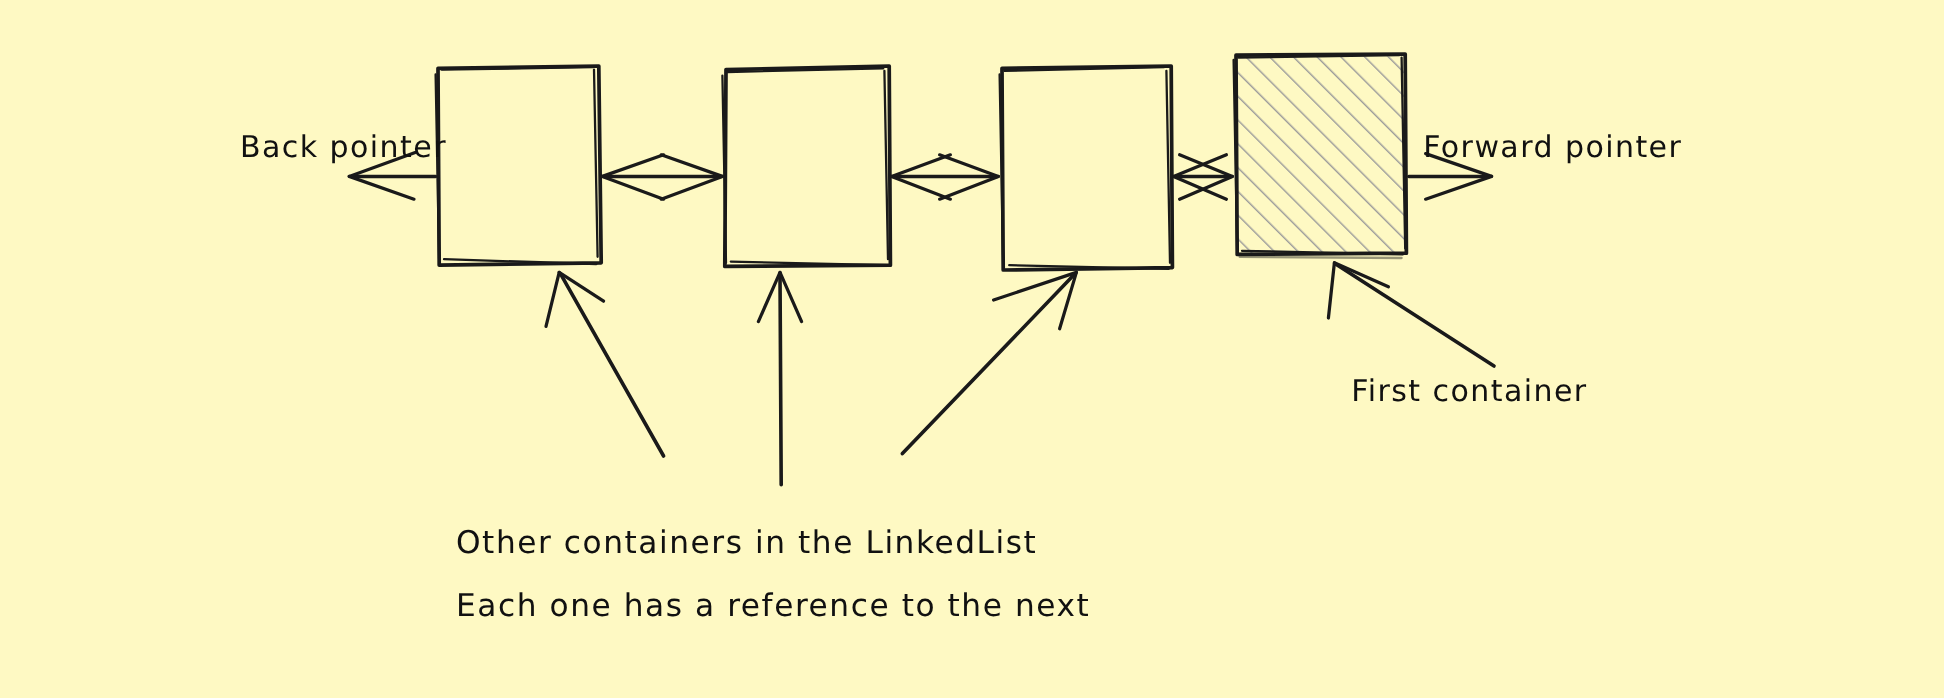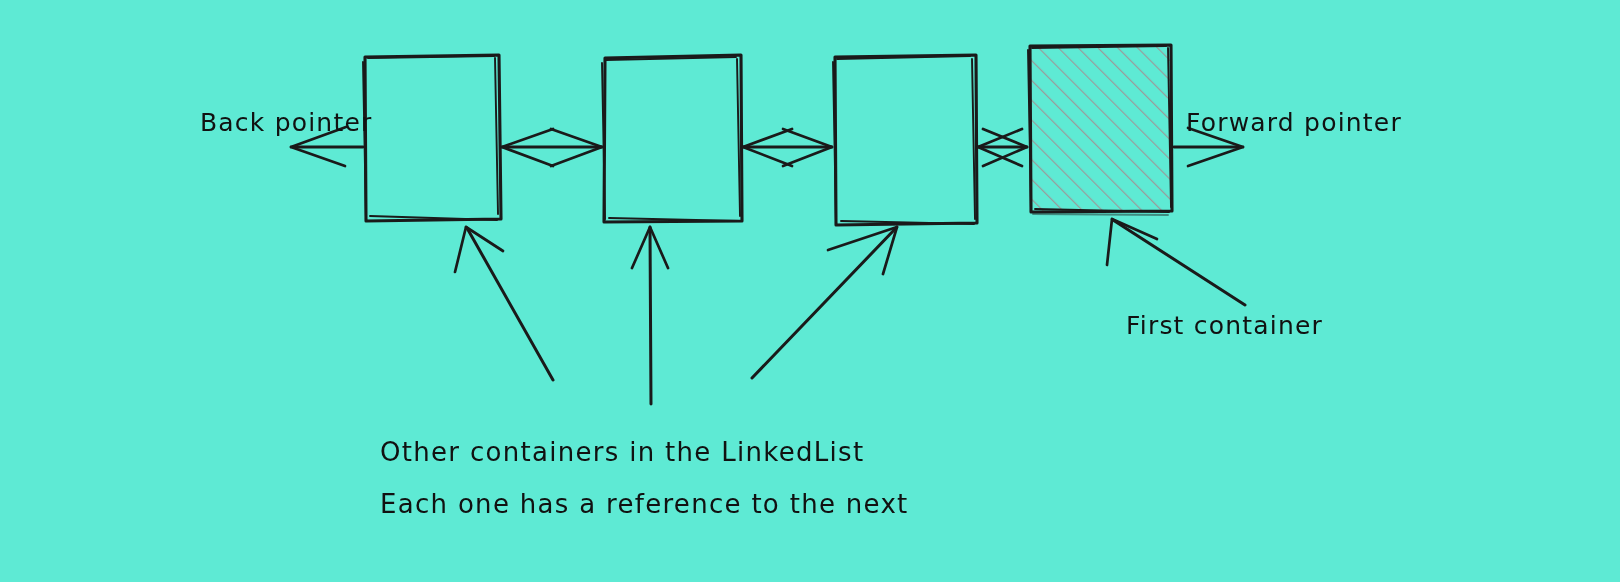--- a/index.html
+++ b/index.html
@@ -10,21 +10,21 @@
   body {
     width: 1620px;
     height: 582px;
     overflow: hidden;
     font-family: "DejaVu Sans", sans-serif;
   }
   #canvas-root {
     position: relative;
     width: 1620px;
     height: 582px;
-    background: #5eead4;
+    background: #fef9c3;
   }
   svg#diagram {
     position: absolute;
     top: 0;
     left: 0;
     width: 1620px;
     height: 582px;
   }
   .sketch-text {
     font-family: "DejaVu Sans", sans-serif;

